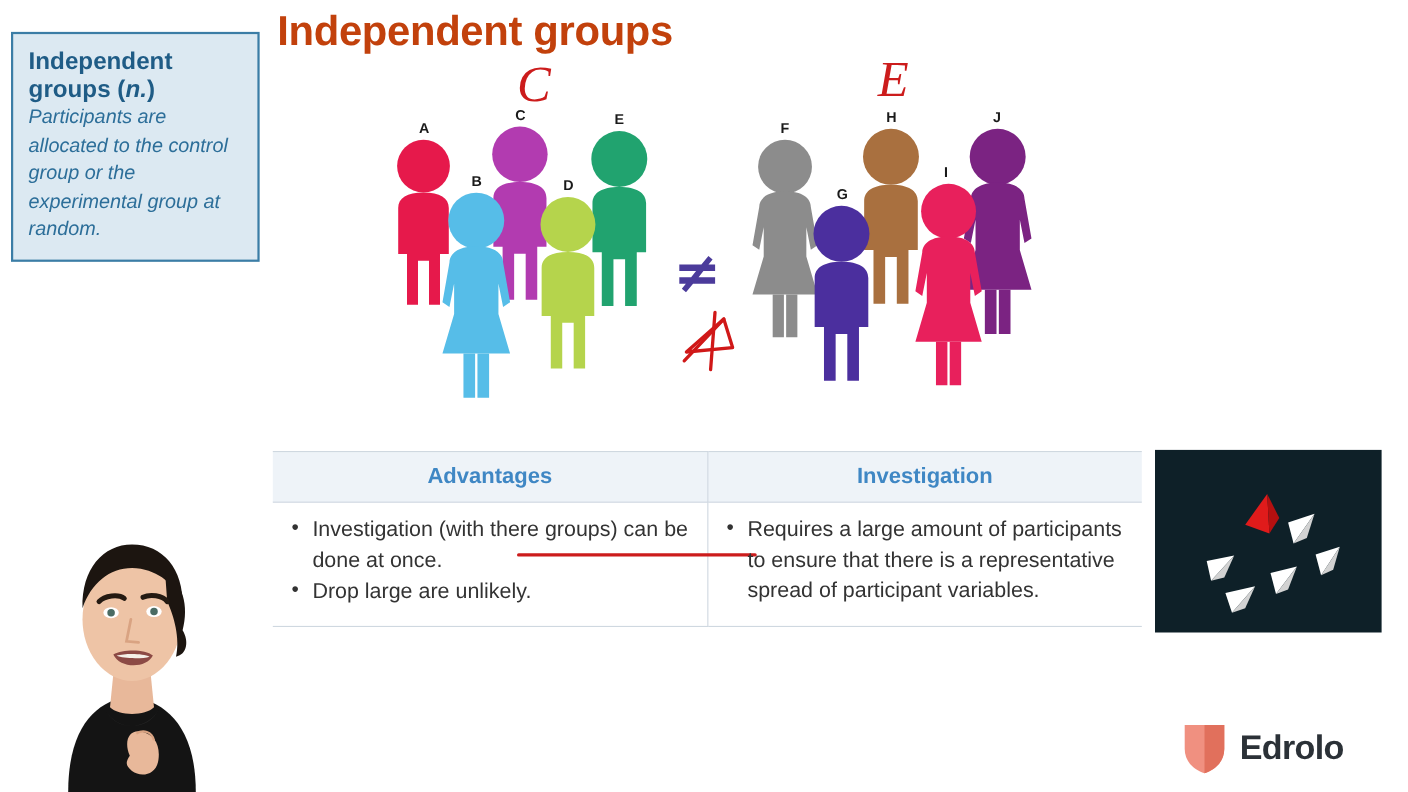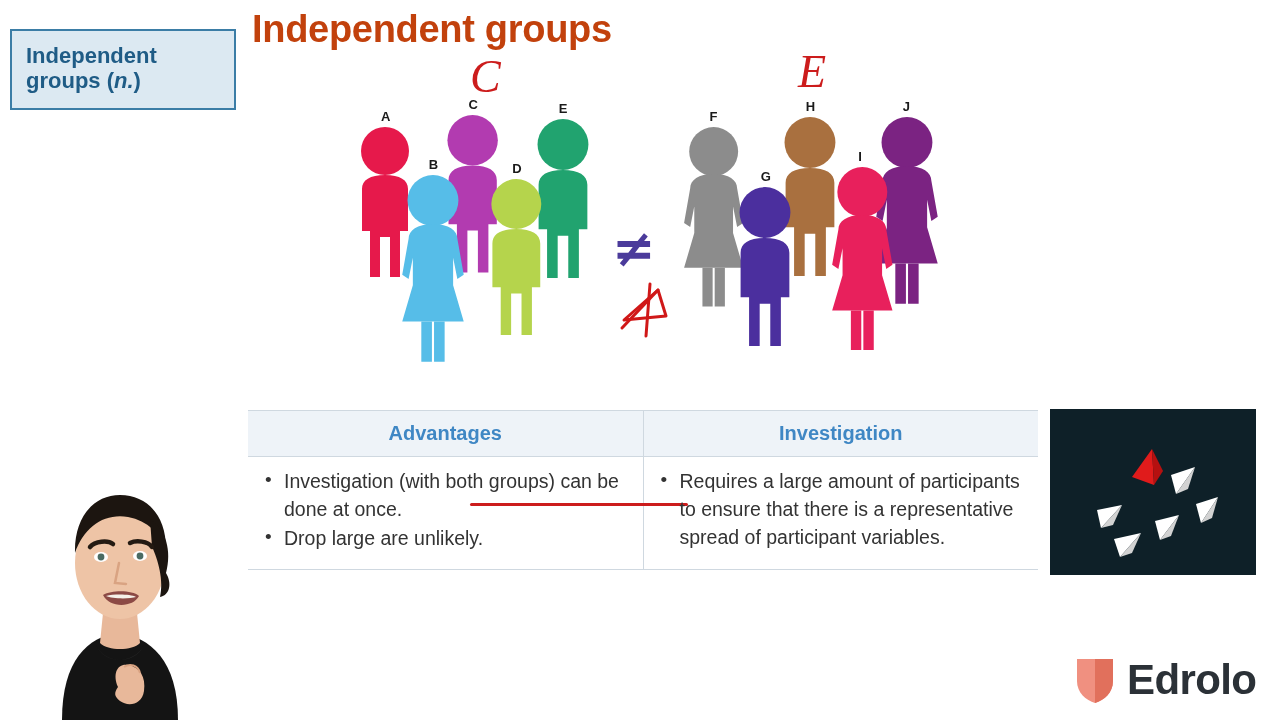--- a/index.html
+++ b/index.html
@@ -152,41 +152,42 @@
 
   
   #edrolo-logo {
     position: absolute;
     left: 1074px; top: 655px;
     display: flex;
     align-items: center;
     gap: 11px;
   }
   #edrolo-wordmark {
-    font-size: 42px;
+    font-size: 31px;
     font-weight: bold;
     color: #2b3137;
     letter-spacing: -0.6px;
   }
 
   
   #presenter {
     position: absolute;
     left: 0px; top: 455px;
     width: 240px; height: 265px;
     overflow: hidden;
   }
 </style>
 </head>
 <body>
 
 <div id="slide">
 
   <div id="definition-box">
     <div id="definition-term"><span>Independent groups (</span><span class="pos">n.</span><span>)</span></div>
+    <div id="definition-text">Participants are allocated to the control group or the experimental group at random.</div>
   </div>
 
   <div id="slide-title">Independent groups</div>
 
   <div id="figure-area">
     <div class="annot" id="annot-c" style="left:150px; top:-5px;">C</div>
     <div class="annot" id="annot-e" style="left:478px; top:-10px;">E</div>
     <svg id="people-svg" width="680" height="315" viewBox="0 0 680 315">
         <g transform="translate(208,62) scale(1.06)">
           <circle cx="33" cy="26" r="24" fill="#21a36f"></circle>
@@ -245,21 +246,21 @@
     <thead>
       <tr>
         <th class="col-adv">Advantages</th>
         <th>Investigation</th>
       </tr>
     </thead>
     <tbody>
       <tr>
         <td class="col-adv">
           <ul class="bullet-list">
-            <li>Investigation (with both groups) can be done at once.</li>
+            <li>Investigation (with there groups) can be done at once.</li>
             <li>Drop large are unlikely.</li>
           </ul>
           <div class="underline-red" style="left:222px; top:92px; width:218px;"></div>
         </td>
         <td>
           <ul class="bullet-list">
             <li>Requires a large amount of participants to ensure that there is a representative spread of participant variables.</li>
           </ul>
         </td>
       </tr>

